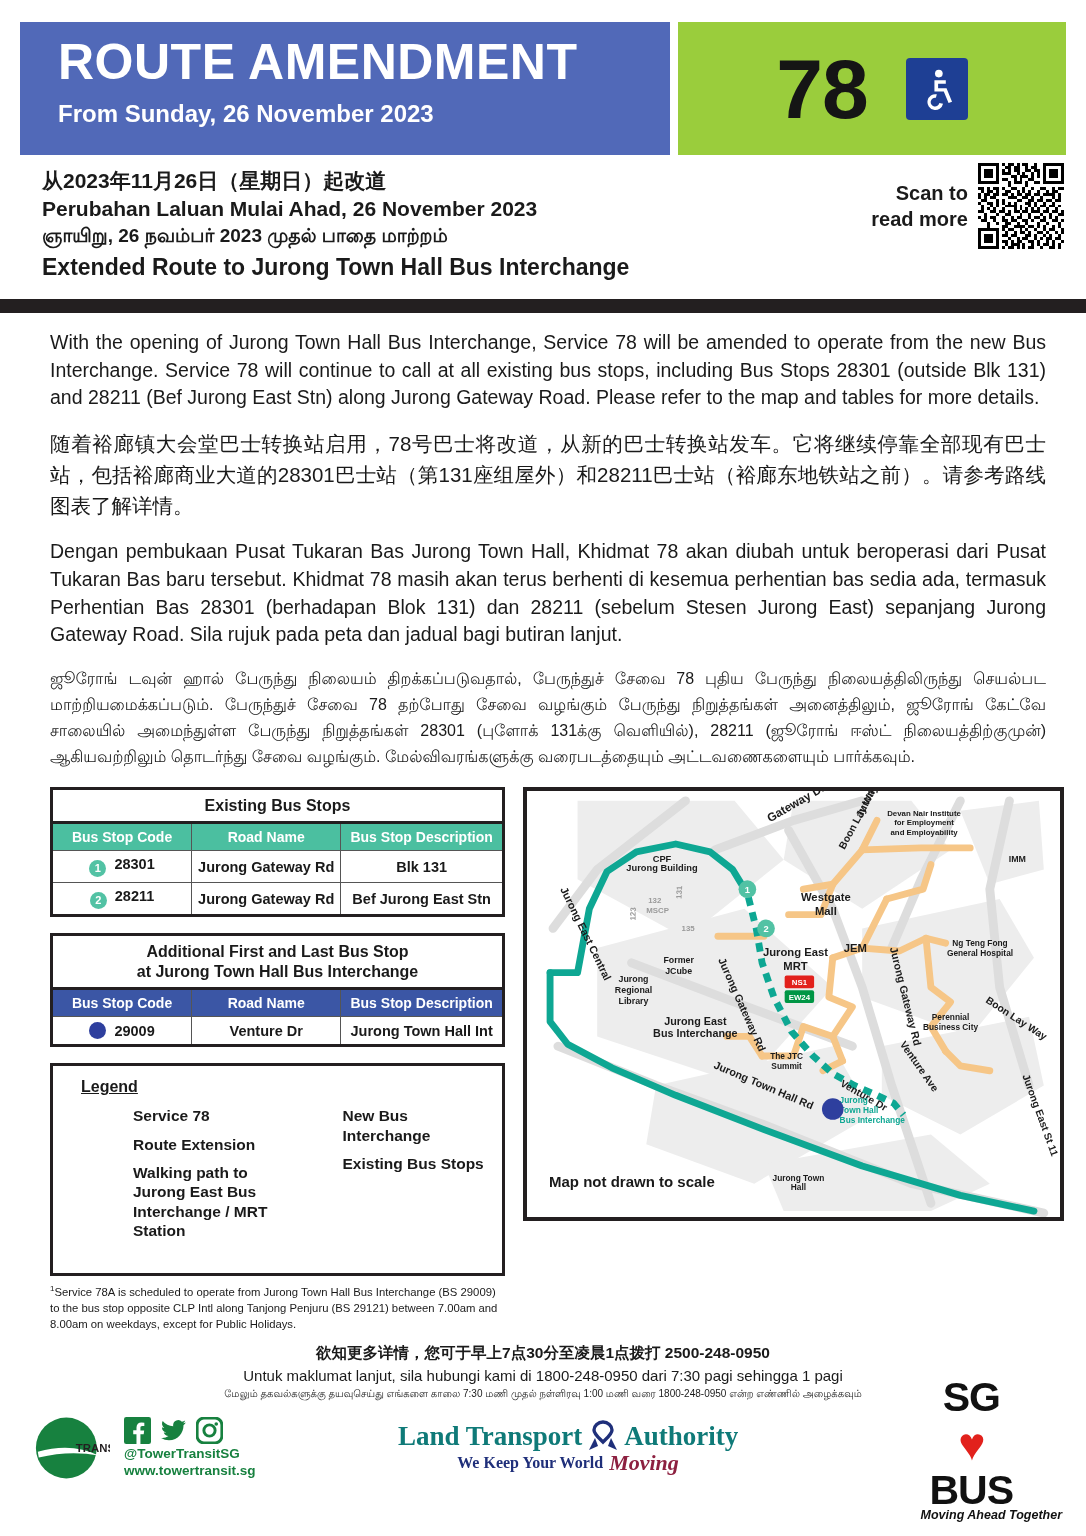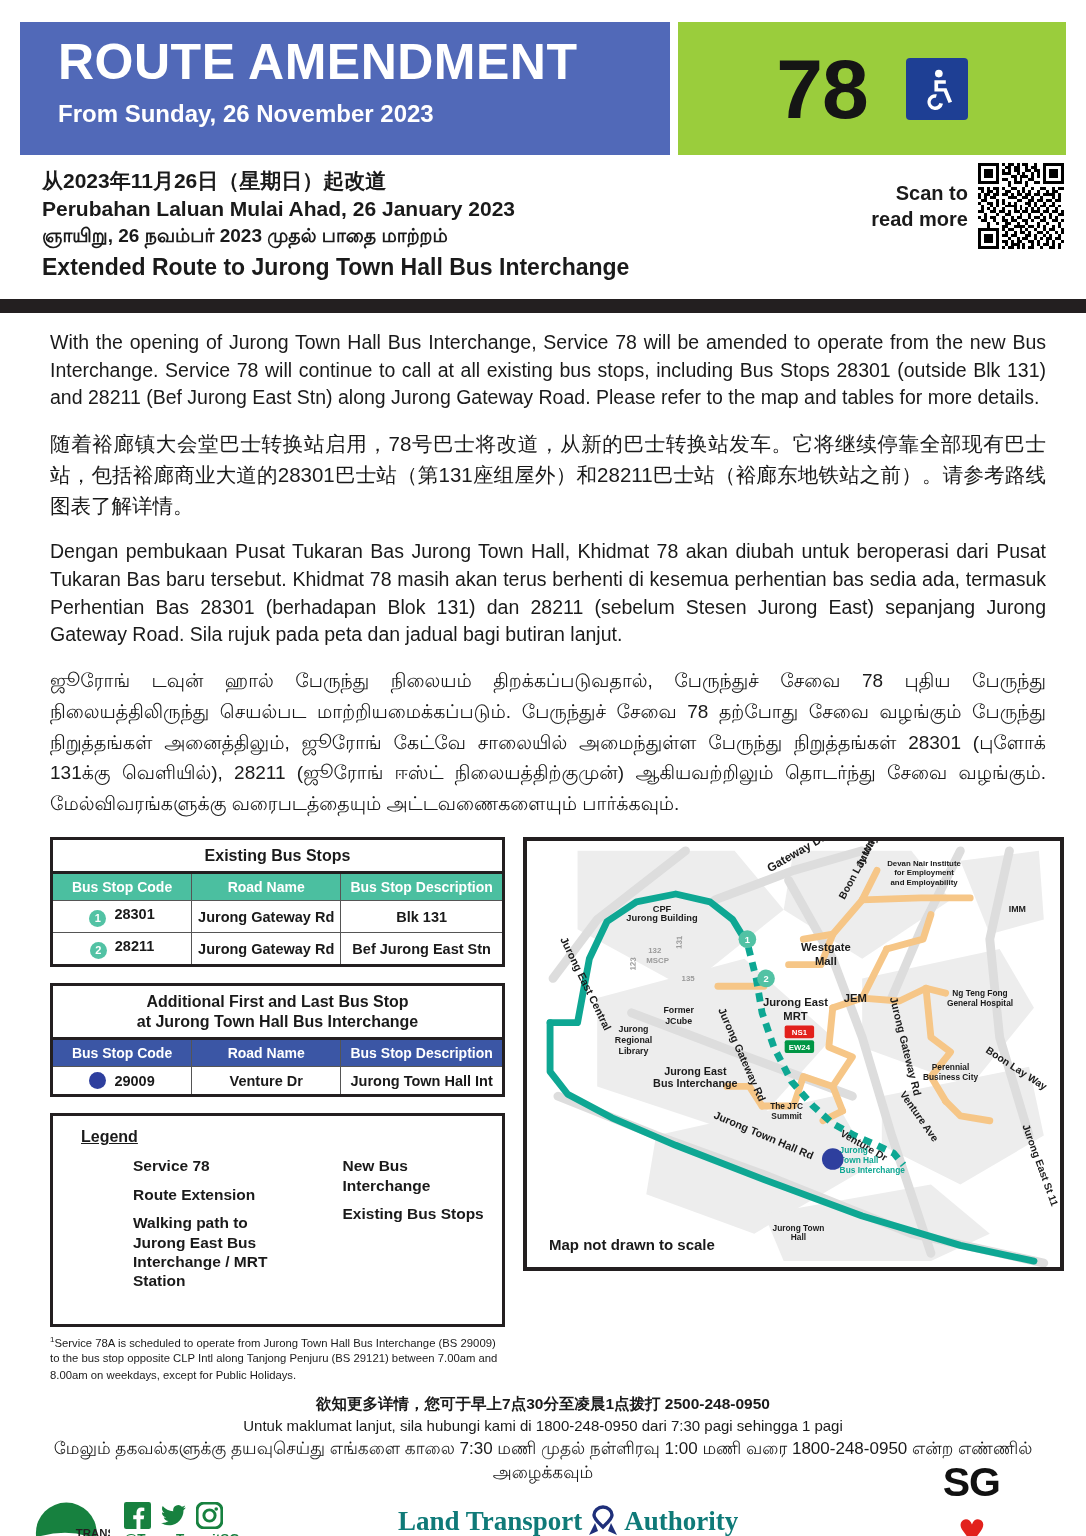--- a/index.html
+++ b/index.html
@@ -58,21 +58,21 @@
   }
   .scan-label { font-size: 20px; font-weight: 700; text-align: right; line-height: 1.3; }
   .qr { width: 86px; height: 86px; }
 
   .black-bar { height: 14px; background: #231f20; margin-top: 4px; }
 
   
   .body-text { padding: 16px 40px 0 50px; }
   .para { font-size: 19.5px; line-height: 1.42; text-align: justify; margin-bottom: 17px; }
   .para.cjk { font-size: 20.5px; line-height: 1.5; }
-  .para.ta { font-size: 19px; line-height: 1.62; }
+  .para.ta { font-size: 16px; line-height: 1.62; }
 
   
   .lower { display: flex; padding: 0 22px 0 50px; gap: 18px; margin-top: 6px;}
   .left-col { width: 455px; flex: 0 0 455px; }
   .right-col { flex: 1 1 auto; }
 
   
   table.bs { width: 100%; border-collapse: collapse; border: 3px solid #231f20; background:#fff;
              font-size: 13.5px; margin-bottom: 16px; }
   table.bs td, table.bs th { border: 1px solid #555; padding: 5px 4px; text-align: center; }
@@ -108,29 +108,29 @@
   .sw-dot.green { background: #52c2a4; }
   .legend-label { font-size: 15.5px; font-weight: 700; line-height: 1.25; }
 
   .footnote { font-size: 11.3px; line-height: 1.42; margin-top: 7px; }
   .footnote sup { font-size: 8px; }
 
   
   .map-frame { border: 4px solid #231f20; width: 100%; height: 434px; background: #fff; position: relative; overflow: hidden;}
   .map-frame svg { display:block; width: 100%; height: 100%; }
   .mapnote {
-    position: absolute; left: 22px; bottom: 14px;
+    position: absolute; left: 22px; bottom: 27px;
     font-size: 15px; font-weight: 700; color: #1a1a1a;
   }
 
   
   .contact { text-align: center; padding: 10px 20px 0 20px; }
   .contact div { font-size: 15px; line-height: 1.45; }
   .contact div.cjk { font-size: 15.5px; font-weight: 700;}
-  .contact div.ta  { font-size: 17px; }
+  .contact div.ta  { font-size: 10px; }
 
   
   .footer { display: flex; align-items: center; padding: 6px 24px 0 34px; height: 88px; }
   .f-left { display: flex; align-items: center; gap: 14px; flex: 0 0 auto; }
   .tt-logo { width: 76px; height: 70px; }
   .socials { }
   .soc-icons { display: flex; gap: 9px; margin-bottom: 2px; }
   .soc-icons svg { width: 27px; height: 27px; }
   .soc-text { font-size: 13.5px; font-weight: 700; color: #17813f; line-height: 1.25; }
   .f-mid { flex: 1 1 auto; text-align: center; }
@@ -162,21 +162,21 @@
         <circle cx="13" cy="3.6" r="2.1"></circle>
         <path d="M10.6 7.2v6.1h5.1l2.6 6.4 1.9-.8-3-7.3h-4.6V9.1h4.2V7.2z"></path>
         <path d="M11.9 14.9a4.3 4.3 0 1 0 3.4 5.1l-2-.3a2.4 2.4 0 1 1-1.9-2.9z"></path>
       </svg>
     </span>
   </div>
 </div>
 
 <div class="subhead">
   <div class="ln">从2023年11月26日（星期日）起改道</div>
-  <div class="ln">Perubahan Laluan Mulai Ahad, 26 January 2023</div>
+  <div class="ln">Perubahan Laluan Mulai Ahad, 26 November 2023</div>
   <div class="ln tamil">ஞாயிறு, 26 நவம்பர் 2023 முதல் பாதை மாற்றம்</div>
   <div class="ln last">Extended Route to Jurong Town Hall Bus Interchange</div>
 
   <div class="scanbox">
     <div class="scan-label">
       <div>Scan to</div>
       <div>read more</div>
     </div>
     <svg class="qr" viewBox="0 0 29 29" shape-rendering="crispEdges">
       <rect width="29" height="29" fill="#fff"></rect>

